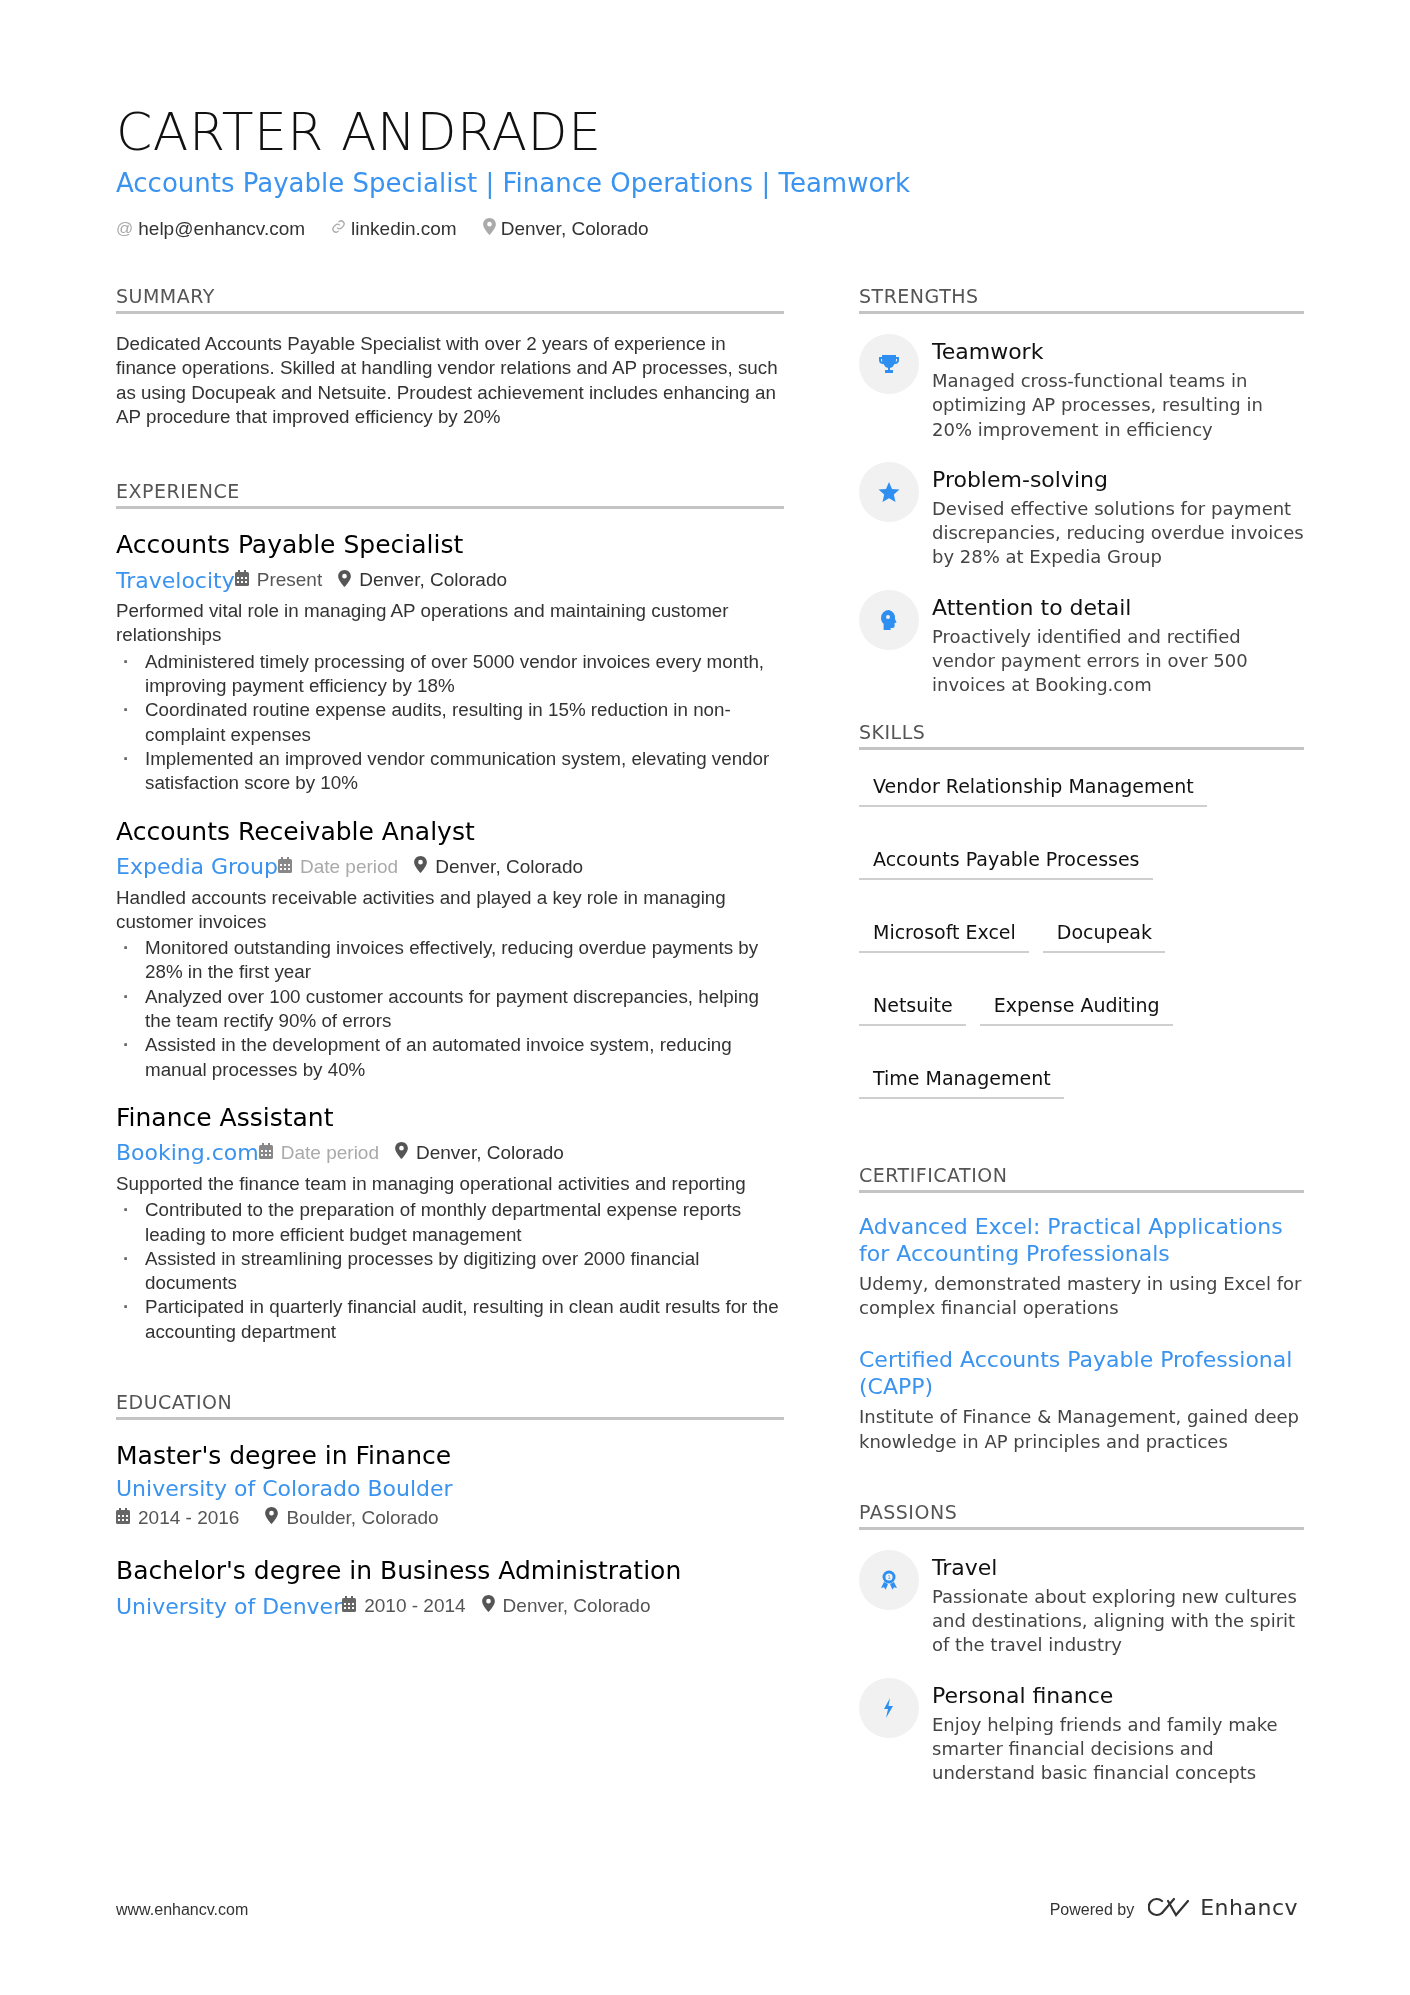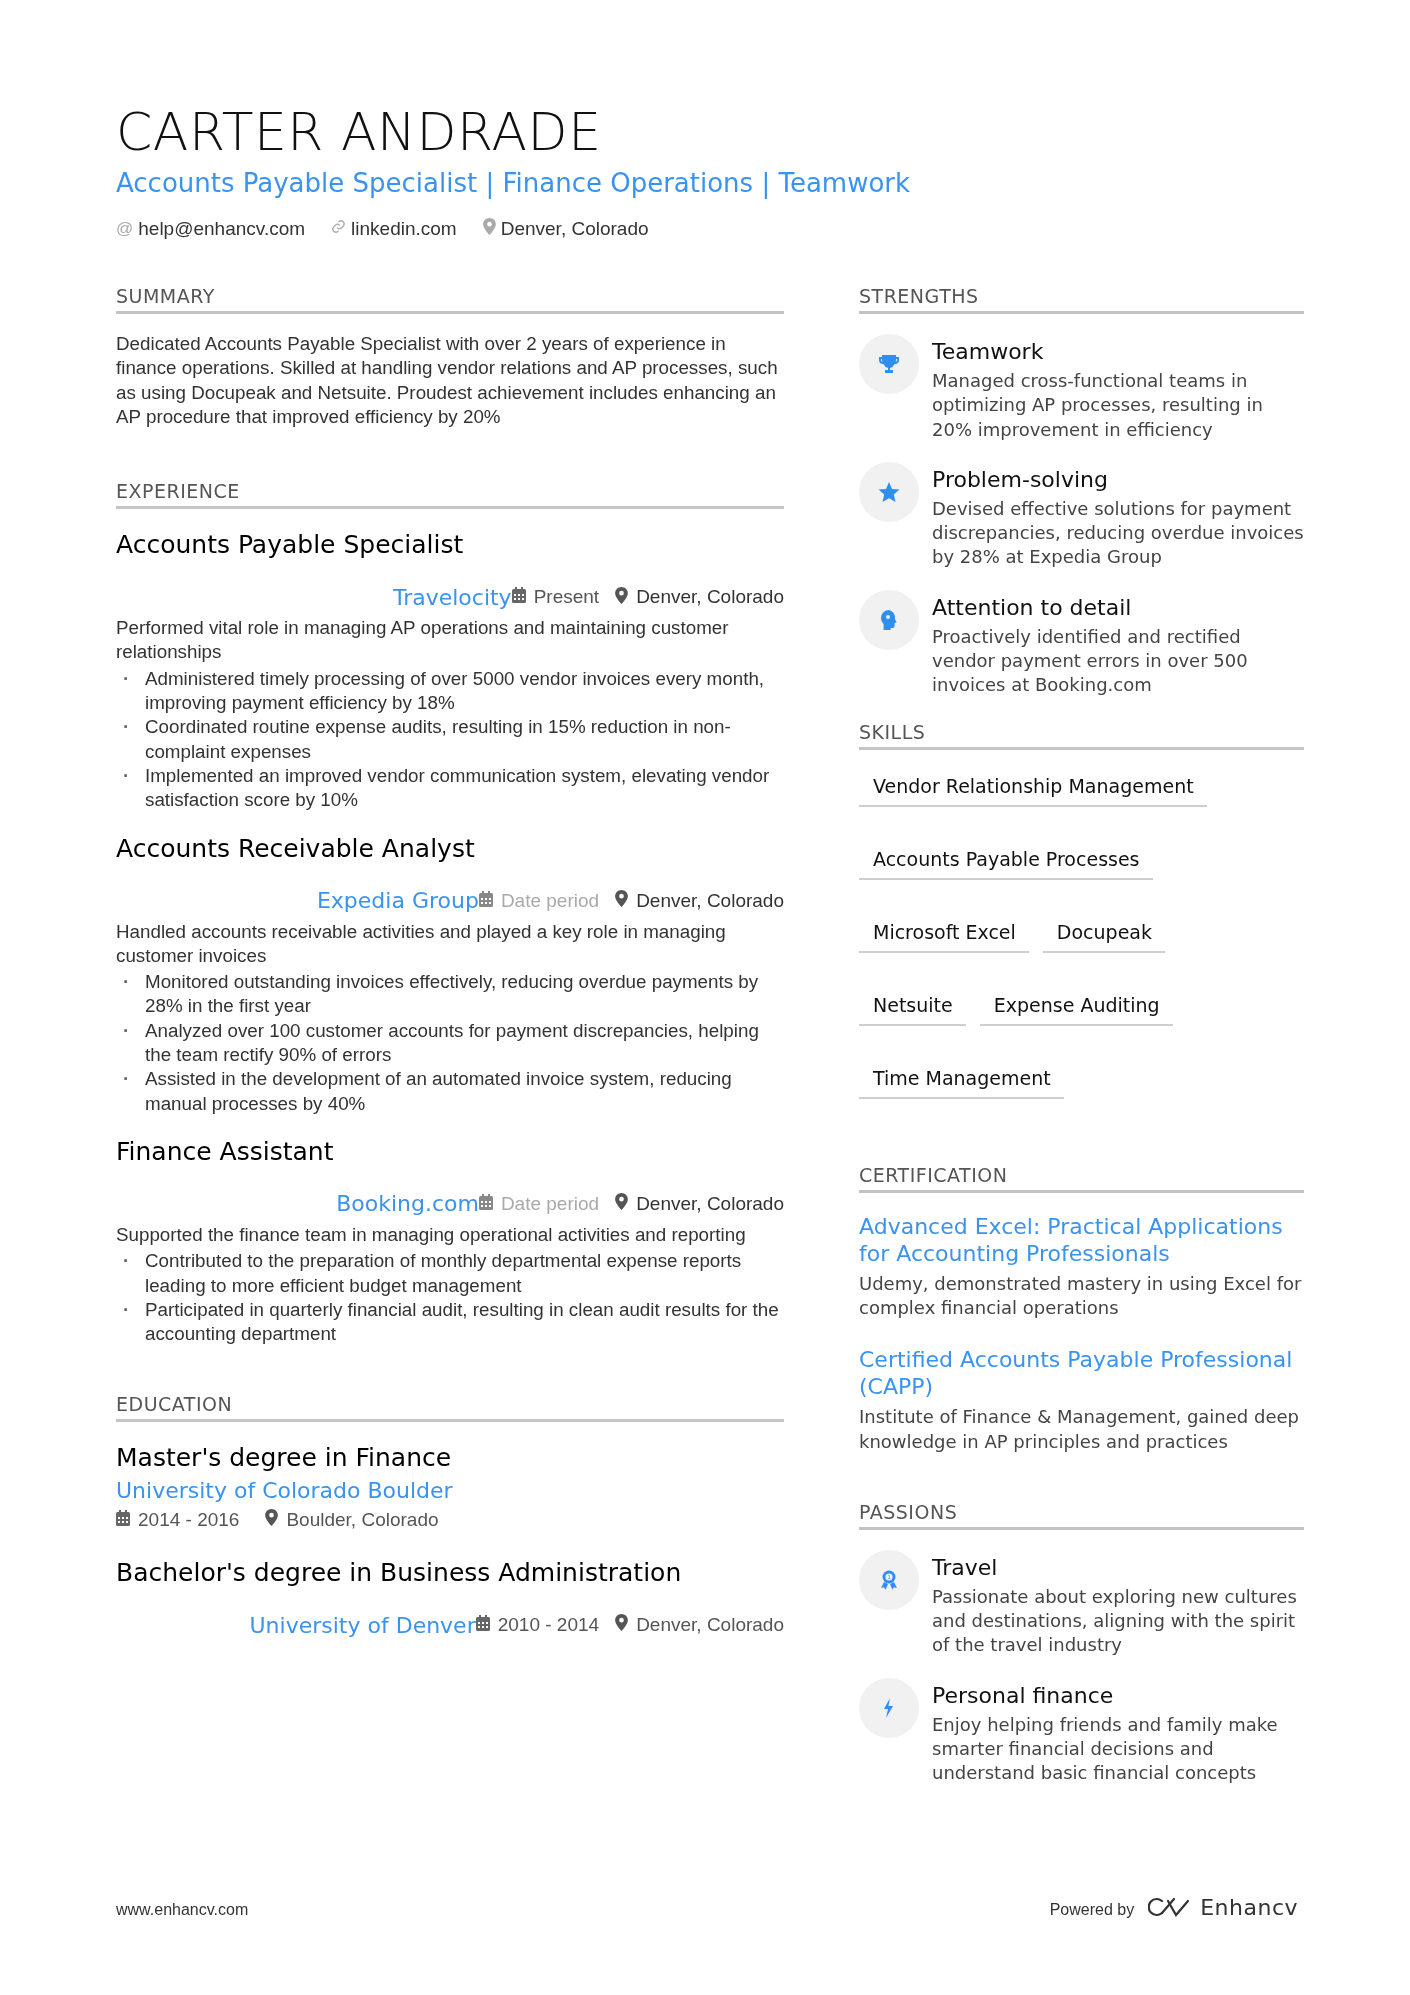--- a/index.html
+++ b/index.html
@@ -15,21 +15,21 @@
 
   .col-left { position: absolute; left: 116px; top: 284px; width: 668px; }
   .col-right { position: absolute; left: 859px; top: 284px; width: 445px; }
 
   .sec-h { font-family: "DejaVu Sans", sans-serif; font-size: 19px; color: #555; letter-spacing: 0.5px; padding-bottom: 3px; border-bottom: 3px solid #c4c4c4; line-height: 24px; }
 
   .summary-text { font-size: 18.8px; line-height: 24.3px; color: #333; margin-top: 18px; }
 
   .job { margin-top: 20px; }
   .job-title { font-family: "DejaVu Sans", sans-serif; font-size: 25px; line-height: 32px; color: #000000; }
-  .job-row { display: flex; justify-content: flex-end; align-items: center; margin-top: 21px; height: 30px; }
+  .job-row { display: flex; justify-content: flex-start; align-items: center; margin-top: 4px; height: 30px; }
   .company { font-family: "DejaVu Sans", sans-serif; font-size: 22px; color: #3a93ee; }
   .meta { display: flex; gap: 16px; font-size: 19px; color: #333; align-items: center; }
   .meta span.m { display: flex; align-items: center; gap: 8px; }
   .meta .muted { color: #aaa; }
   .meta .ic { color: #666; font-size: 16px; }
   .job-desc { font-size: 18.8px; line-height: 24.3px; color: #333; margin-top: 4px; }
   .bullets { list-style: none; margin-top: 2px; }
   .bullets li { position: relative; padding-left: 29px; font-size: 18.8px; line-height: 24.3px; color: #333; }
   .bullets li::before { content: "·"; position: absolute; left: 7px; top: 0; color: #666; font-weight: bold; }
 
@@ -196,20 +196,21 @@
             <span class="ic"><svg width="13" height="17" viewBox="0 0 12 16">
                   <path d="M6 0C2.7 0 0 2.6 0 5.9 0 10 6 16 6 16s6-6 6-10.1C12 2.6 9.3 0 6 0zm0 8a2.2 2.2 0 1 1 0-4.4A2.2 2.2 0 0 1 6 8z" fill="#555"></path>
                 </svg></span>
             <span>Denver, Colorado</span>
           </span>
         </span>
       </div>
       <p class="job-desc">Supported the finance team in managing operational activities and reporting</p>
       <ul class="bullets">
         <li>Contributed to the preparation of monthly departmental expense reports leading to more efficient budget management</li>
+        <li>Assisted in streamlining processes by digitizing over 2000 financial documents</li>
         <li>Participated in quarterly financial audit, resulting in clean audit results for the accounting department</li>
       </ul>
     </div>
   </section>
 
   <section style="margin-top:46px;">
     <div class="sec-h">EDUCATION</div>
 
     <div class="edu">
       <div class="job-title">Master's degree in Finance</div>

